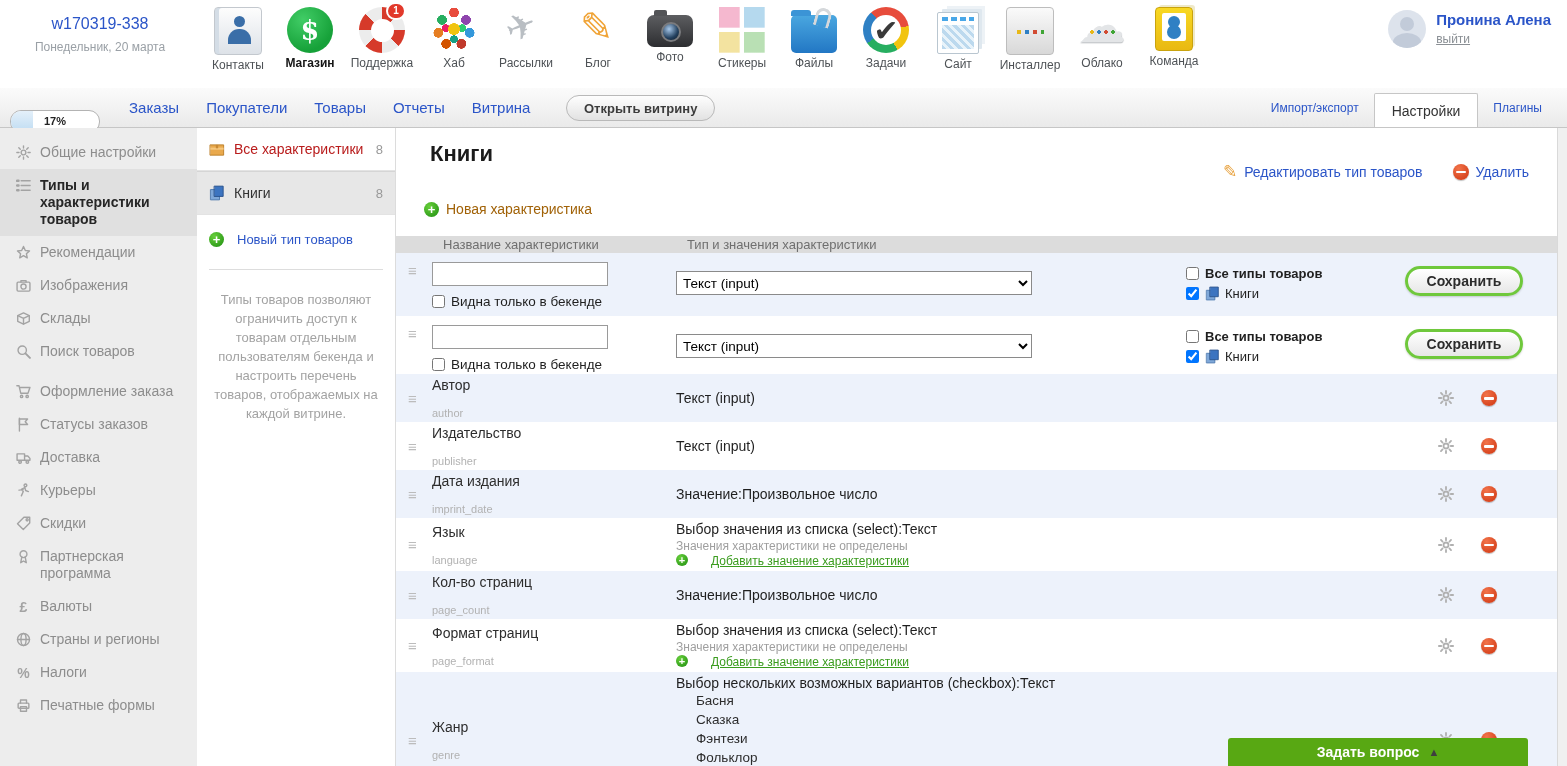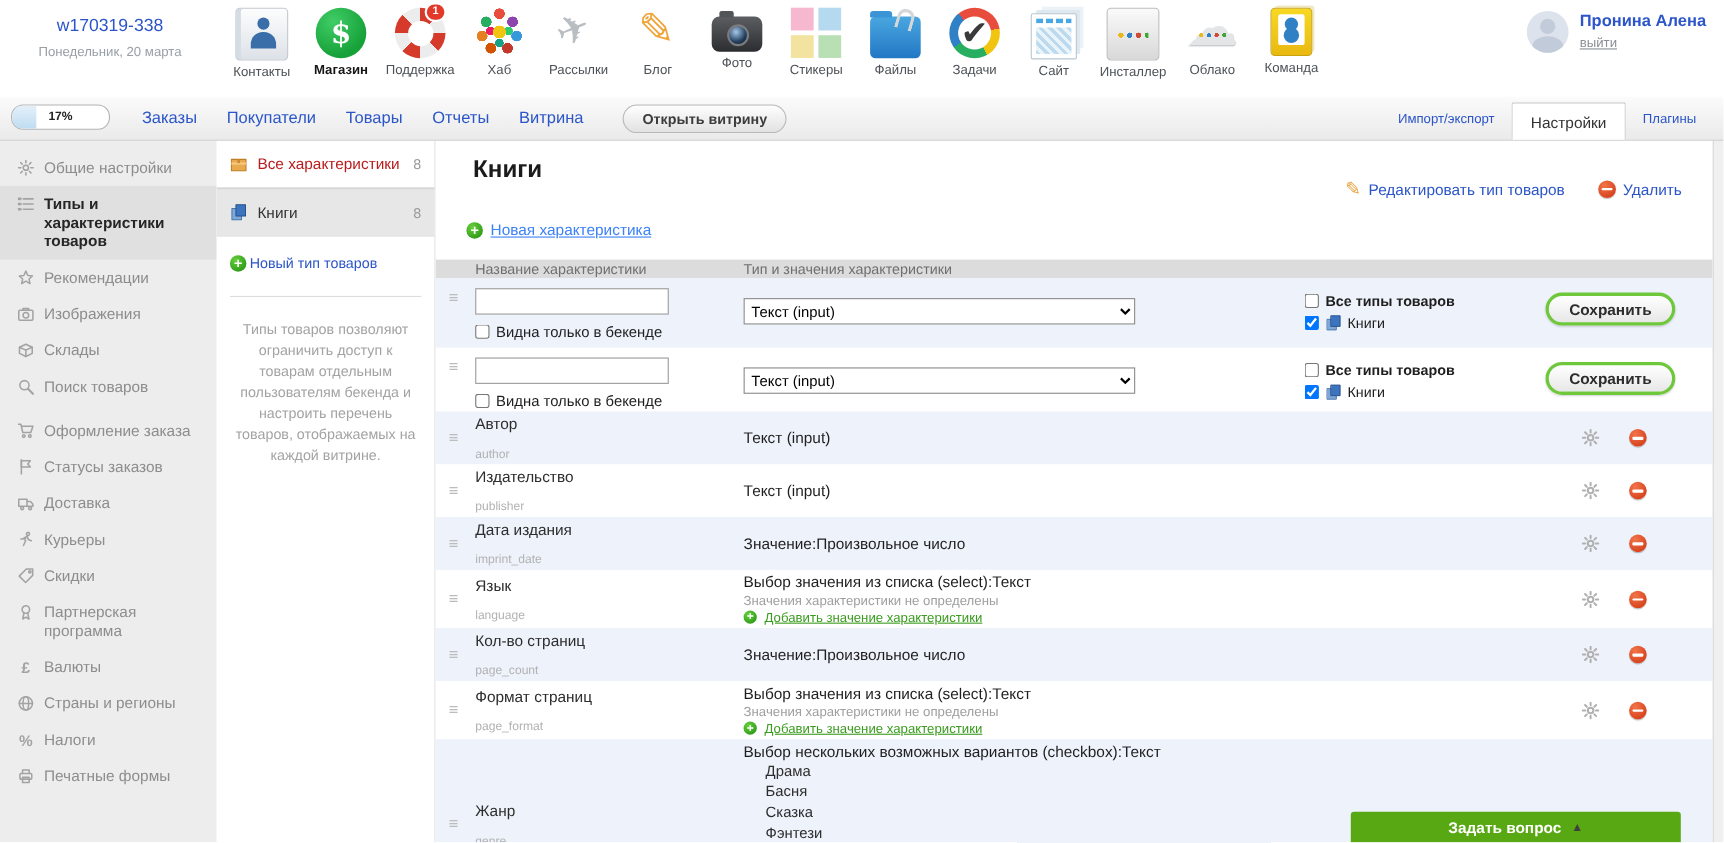--- a/index.html
+++ b/index.html
@@ -74,21 +74,21 @@
   .user{position:absolute;right:16px;top:10px;display:flex;gap:10px;align-items:flex-start}
   .avatar{width:38px;height:38px;border-radius:50%;background:#dde3ec;position:relative;overflow:hidden;flex:0 0 38px}
   .avatar::before{content:"";position:absolute;left:12px;top:7px;width:14px;height:14px;border-radius:50%;background:#c2cbd9}
   .avatar::after{content:"";position:absolute;left:5px;top:23px;width:28px;height:18px;border-radius:50% 50% 0 0;background:#c2cbd9}
   .uname{display:block;color:#2b55c8;font-weight:bold;font-size:15px;text-decoration:none;margin-top:1px}
   .logout{display:inline-block;color:#8a8f94;font-size:12px;text-decoration:underline;margin-top:4px}
 
   
   .nv{position:absolute;top:88px;left:0;right:0;height:40px;background:linear-gradient(#fbfbfb,#eaeaea);
       border-bottom:1px solid #c6c6c6;box-sizing:border-box}
-  .pill{position:absolute;left:10px;top:7px;width:88px;height:21px;background:#fff;border:1px solid #b3b3b3;border-radius:11px;overflow:hidden;cursor:pointer}
+  .pill{position:absolute;left:10px;top:22px;width:88px;height:21px;background:#fff;border:1px solid #b3b3b3;border-radius:11px;overflow:hidden;cursor:pointer}
   .pill .fill{position:absolute;left:0;top:0;bottom:0;background:linear-gradient(#e4f0fa,#bfdcf2)}
   .pill span{position:relative;display:block;text-align:center;font-size:11px;font-weight:bold;line-height:21px;color:#222}
   .tabs{position:absolute;left:129px;top:0;height:100%;display:flex;align-items:center;gap:27px}
   .ntab{color:#2b55c8;font-size:15px;text-decoration:none}
   .open-store{position:absolute;left:566px;top:7px;height:26px;padding:0 17px;border-radius:13px;border:1px solid #b9b9b9;
       background:linear-gradient(#fefefe,#e2e2e2);font:bold 13px "Liberation Sans",sans-serif;color:#3c3c3c;cursor:pointer}
   .rtabs{position:absolute;right:12px;top:0;height:100%;display:flex;align-items:center}
   .rt{color:#2b55c8;font-size:12px;text-decoration:none;margin:0 13px}
   .rt-active{align-self:flex-end;height:33px;display:flex;align-items:center;background:#fff;border:1px solid #c6c6c6;border-bottom:none;
       padding:0 17px;margin:0 2px;color:#333;text-decoration:none;position:relative;z-index:3;border-radius:2px 2px 0 0;font-size:14px}
@@ -104,50 +104,50 @@
   .icn.txt{font-size:14px;line-height:16px;text-align:center;font-weight:bold;color:#a3a3a3}
 
   
   .sb2{position:absolute;left:197px;top:128px;bottom:0;width:199px;background:#fff;border-right:1px solid #dcdcdc;box-sizing:border-box}
   .tpi{display:flex;align-items:center;gap:9px;padding:13px 12px;font-size:14px;cursor:pointer;border-bottom:1px solid #e3e3e3}
   .tpi .icn{flex:0 0 16px;height:16px;color:#b9822e}
   .tpi .lbl{flex:1;color:#b91c1c}
   .tpi .cnt{color:#999;font-size:13px}
   .tpi.active{background:#e7e7e7;border-top:1px solid #d5d5d5}
   .tpi.active .lbl{color:#333}
-  .newtype{display:flex;align-items:center;gap:3px;padding:17px 12px 14px}
+  .newtype{display:flex;align-items:center;gap:13px;padding:17px 12px 14px}
   .newtype a{color:#2b55c8;font-size:13px;text-decoration:none}
   .sb2 hr{border:none;border-top:1px solid #ddd;margin:8px 12px 20px}
   .hint{color:#a3a3a3;font-size:13px;line-height:19px;text-align:center;padding:0 12px}
 
   
   .ct{position:absolute;left:396px;right:10px;top:128px;bottom:0;background:#fff;overflow:hidden}
   .chead{position:relative;height:52px}
   .chead h1{margin:13px 0 0 34px;font-size:22px;color:#1b1b1b}
   .cactions{position:absolute;right:28px;top:22px;display:flex;align-items:center;gap:7px;font-size:14px}
   .cactions a{color:#2b55c8;text-decoration:none}
   .cactions .spacer{width:16px}
   .pencil{color:#e8a13c;font-size:17px;line-height:17px}
   .newchar{display:flex;align-items:center;gap:7px;margin:6px 0 0 28px;height:20px}
-  .newchar a{color:#3b82f6;font-size:14px;text-decoration:underline}
+  .newchar a{color:#a16207;font-size:14px;}
   .thead{display:flex;background:#dcdcdc;color:#6f6f6f;font-size:13px;height:17px;line-height:17px;margin-top:17px}
-  .thead .c1{margin-left:36px;width:244px}
+  .thead .c1{margin-left:47px;width:244px}
   .thead .c2{flex:1}
 
   .row{display:flex;align-items:center;box-sizing:border-box}
   .row.alt{background:#edf2fb}
   .handle{flex:0 0 36px;padding-left:12px;box-sizing:border-box;color:#bcbcbc;font-size:15px;cursor:grab}
   .col-name{flex:0 0 244px}
   .col-type{flex:1 1 auto;min-width:0}
   .rchar{min-height:38px;padding:3px 0}
   .nm{font-size:14px;color:#2d2d2d}
   .cd{font-size:11px;color:#b2b2b2;margin-top:14px}
   .tline{font-size:14px;color:#1f1f1f}
   .tnote{font-size:12px;color:#9f9f9f;margin-top:2px}
-  .addv{display:flex;align-items:center;gap:7px;margin-top:1px}
+  .addv{display:flex;align-items:flex-start;gap:23px;margin-top:1px}
   .addv a{color:#3a9c1e;font-size:12px;text-decoration:underline}
   .plus{width:15px;height:15px;border-radius:50%;background:radial-gradient(circle at 35% 30%,#67cf3a,#2e9b1a 78%);position:relative;flex:0 0 15px}
   .plus::after{content:"+";position:absolute;inset:0;color:#fff;font-size:13px;line-height:15px;text-align:center;font-weight:bold}
   .plus.s{width:12px;height:12px;flex:0 0 12px}
   .plus.s::after{font-size:11px;line-height:12px}
   .vals div{font-size:13.5px;color:#2d2d2d;line-height:19px;margin-left:20px}
   .acts{width:130px;display:flex;justify-content:flex-end;align-items:center;gap:27px;padding-right:60px;box-sizing:border-box;flex:0 0 130px}
   .gearbtn{width:16px;height:16px;color:#b0b0b0;cursor:pointer}
   .minus{width:16px;height:16px;border-radius:50%;background:radial-gradient(circle at 35% 28%,#f2744a,#d8451f 72%);
          position:relative;cursor:pointer;box-shadow:0 1px 1px rgba(0,0,0,.25);flex:0 0 16px}
@@ -629,21 +629,20 @@
         </div>
         <div class="row rchar alt">
           <span class="handle">≡</span>
           <div class="col-name">
             <div class="nm">Жанр</div>
             <div class="cd">genre</div>
           </div>
           <div class="col-type">
             <div class="tline">Выбор нескольких возможных вариантов (checkbox):Текст</div>
             <div class="vals">
-              <div>Драма</div>
               <div>Басня</div>
               <div>Сказка</div>
               <div>Фэнтези</div>
               <div>Фольклор</div>
               <div>Историческая проза</div>
               <div>Ужасы</div>
             </div>
           </div>
           <div class="acts">
             <span class="gearbtn"><svg viewBox="0 0 14 14" width="16" height="16" fill="none" stroke="currentColor" stroke-width="1.6" stroke-linecap="round">

